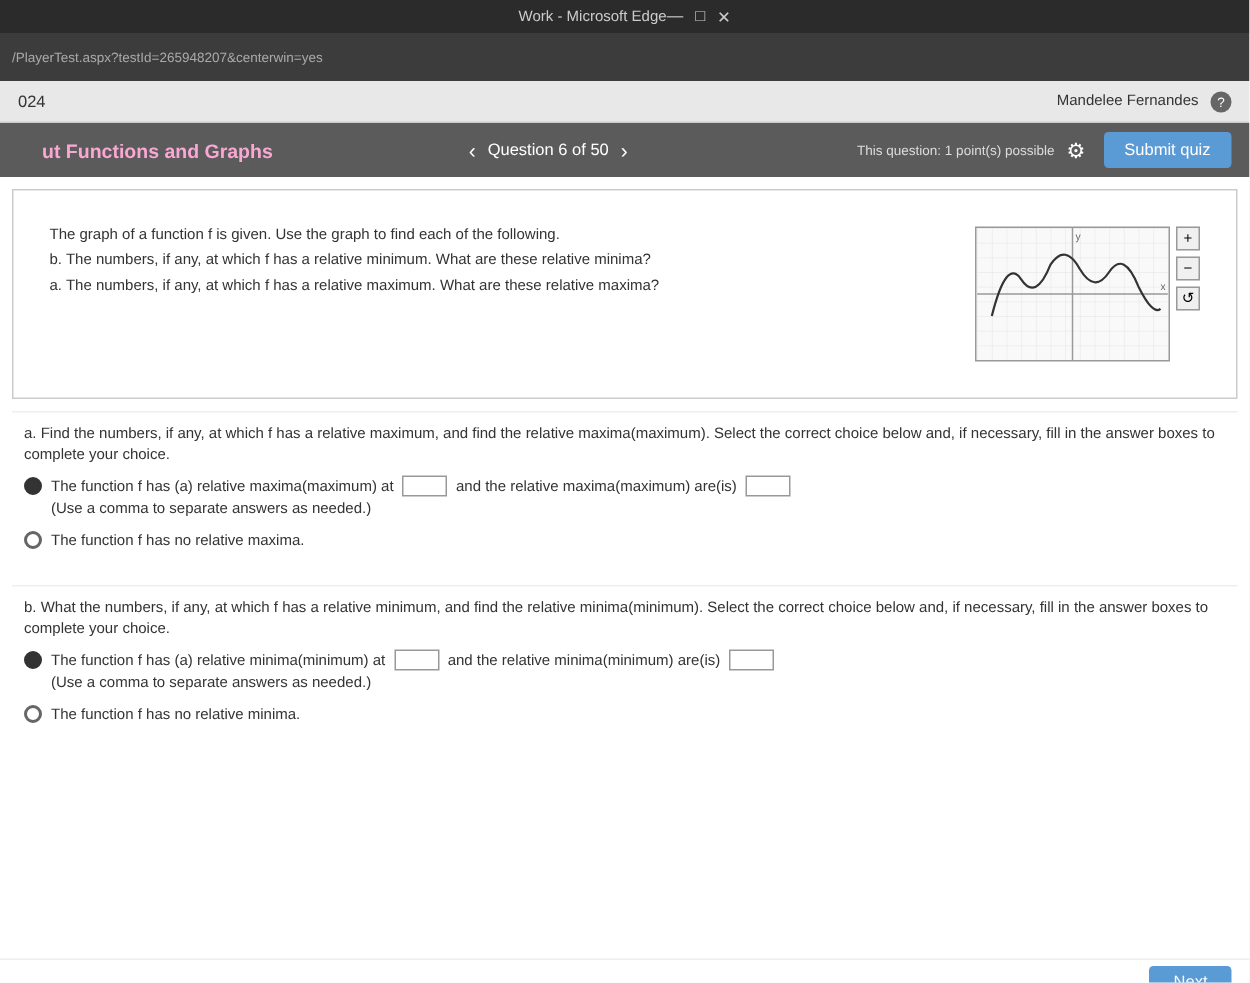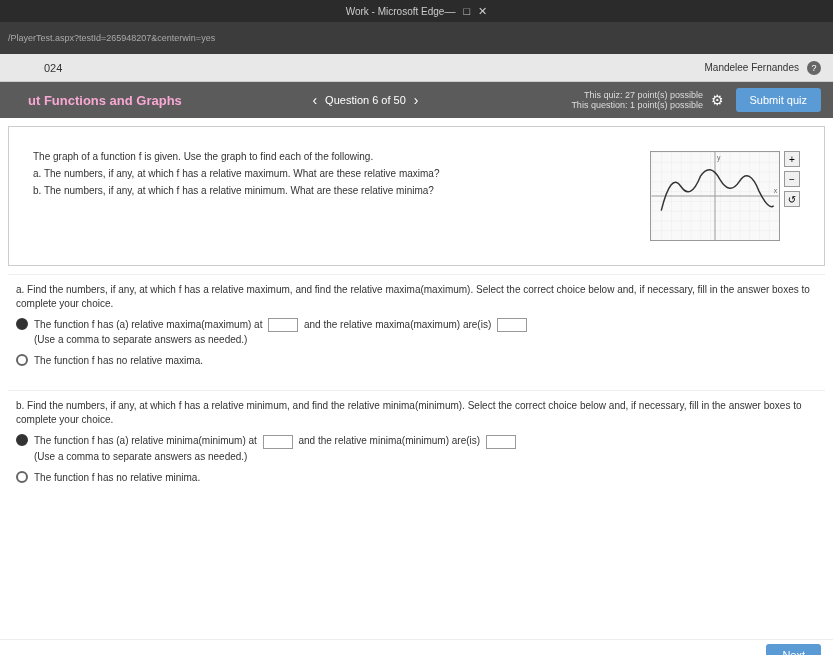--- a/index.html
+++ b/index.html
@@ -9,21 +9,21 @@
     .browser-chrome { background: #2b2b2b; height: 22px; display: flex; align-items: center; padding: 0 8px; justify-content: center; }
     .browser-title { color: #ccc; font-size: 10px; }
     .browser-controls { display: flex; gap: 8px; }
     .browser-btn { color: #ccc; font-size: 11px; cursor: pointer; }
 
     .address-bar { background: #3c3c3c; height: 18px; display: flex; align-items: center; padding: 16px 8px; }
     .address-text { color: #aaa; font-size: 9px; }
 
     
     .app-header { background: #e8e8e8; height: 28px; display: flex; align-items: center; padding: 0 12px; border-bottom: 1px solid #ccc; }
-    .year-label { font-size: 11px; color: #333; margin-left: 32px; }
+    .year-label { font-size: 11px; color: #333; }
     .user-name { margin-left: auto; font-size: 10px; color: #333; }
     .help-icon { margin-left: 8px; width: 14px; height: 14px; border-radius: 50%; background: #666; color: white; display: flex; align-items: center; justify-content: center; font-size: 9px; cursor: pointer; }
 
     
     .quiz-header { background: #5b5b5b; height: 36px; display: flex; align-items: center; padding: 0 12px; }
     .quiz-title { color: #f9a8d4; font-size: 13px; font-weight: bold; flex: 1; margin-left: 16px; }
     .question-nav { display: flex; align-items: center; gap: 8px; color: white; font-size: 11px; }
     .nav-arrow { cursor: pointer; color: white; font-size: 14px; }
     .question-info { text-align: right; font-size: 9px; color: #ddd; flex: 1; }
     .submit-btn { background: #5b9bd5; color: white; border: none; padding: 6px 14px; font-size: 11px; cursor: pointer; border-radius: 3px; margin-left: 12px; }
@@ -84,36 +84,35 @@
 <div class="quiz-header">
   <span class="quiz-title">ut Functions and Graphs</span>
 
   <div class="question-nav">
     <span class="nav-arrow">‹</span>
     <span>Question 6 of 50</span>
     <span class="nav-arrow">›</span>
   </div>
 
   <div class="question-info">
-    <div>This quiz: 27 point(s) possible</div>
     <div>This question: 1 point(s) possible</div>
   </div>
 
   <span class="settings-icon">⚙</span>
   <button class="submit-btn">Submit quiz</button>
 </div>
 
 <div class="main-content">
 
   <div class="question-box">
     <div class="question-content">
       <div class="question-left">
         <p class="question-text">The graph of a function f is given. Use the graph to find each of the following.</p>
+        <p class="question-text">b. The numbers, if any, at which f has a relative minimum. What are these relative minima?</p>
         <p class="question-text">a. The numbers, if any, at which f has a relative maximum. What are these relative maxima?</p>
-        <p class="question-text">b. The numbers, if any, at which f has a relative minimum. What are these relative minima?</p>
       </div>
 
       <div class="graph-container">
         <div class="graph-area">
           <svg class="graph-svg" viewBox="0 0 130 90">
 
             <defs>
               <pattern id="grid" width="10" height="10" patternUnits="userSpaceOnUse">
                 <path d="M 10 0 L 0 0 0 10" fill="none" stroke="#ddd" stroke-width="0.5"></path>
               </pattern>
@@ -154,21 +153,21 @@
       </div>
     </div>
 
     <div class="option">
       <div class="radio-btn"></div>
       <div class="option-text">The function f has no relative maxima.</div>
     </div>
   </div>
 
   <div class="section">
-    <p class="section-title">b. Find the numbers, if any, at which f has a relative minimum, and find the relative minima(minimum). Select the correct choice below and, if necessary, fill in the answer boxes to complete your choice.</p>
+    <p class="section-title">b. What the numbers, if any, at which f has a relative minimum, and find the relative minima(minimum). Select the correct choice below and, if necessary, fill in the answer boxes to complete your choice.</p>
 
     <div class="option option-selected">
       <div class="radio-btn"></div>
       <div class="option-text">
         <span>The function f has (a) relative minima(minimum) at</span>
         <span class="answer-box"></span>
         <span>and the relative minima(minimum) are(is)</span>
         <span class="answer-box"></span>
         <br>
         <span>(Use a comma to separate answers as needed.)</span>

